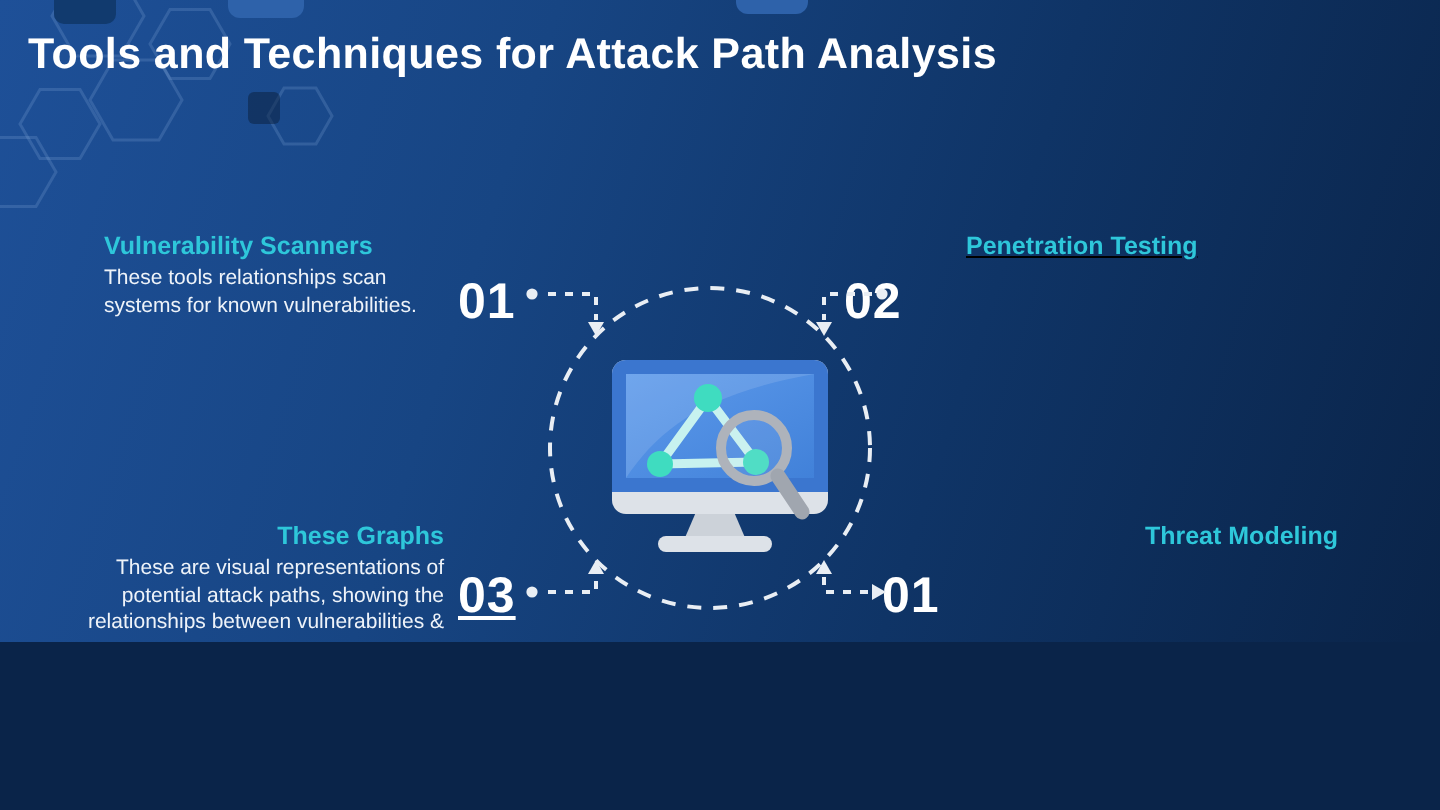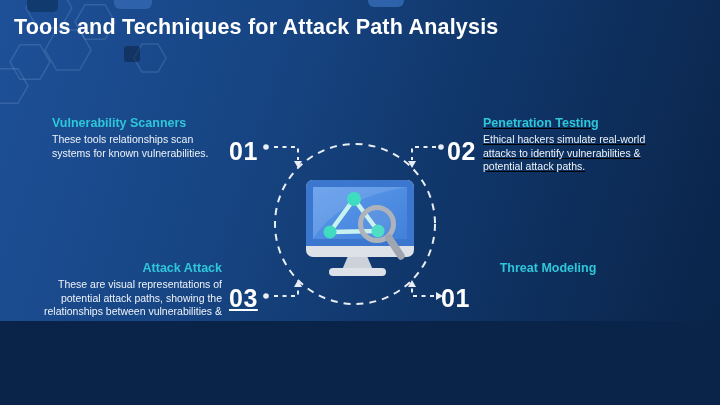--- a/index.html
+++ b/index.html
@@ -13,24 +13,24 @@
     position:absolute;left:14px;top:15px;font-size:21.5px;font-weight:bold;
     color:#ffffff;letter-spacing:.2px;
   }
   .item{position:absolute;}
   .item .h{font-size:12.5px;font-weight:bold;color:#2ec7da;margin:0 0 3px 0;}
   .item .d{font-size:10.5px;line-height:1.3;color:#eef3f9;margin:0;}
   .num{position:absolute;font-size:25px;font-weight:bold;color:#ffffff;letter-spacing:.5px;line-height:1;}
   #item1{left:52px;top:116px;width:170px;}
   #num1{left:229px;top:139px;text-align:center;}
   #item2{left:483px;top:116px;width:182px;text-align:left;text-decoration:underline;}
-  #num2{left:447px;top:139px;text-align:center;}
+  #num2{left:422px;top:139px;text-align:center;}
   #item3{left:42px;top:261px;width:180px;text-align:right;}
   #num3{left:229px;top:286px;text-decoration:underline;}
-  #item4{left:455px;top:261px;width:186px;text-align:center;}
+  #item4{left:483px;top:261px;width:186px;text-align:right;}
   #num4{left:441px;top:286px;}
 </style>
 </head>
 <body>
 
 <div class="slide">
 
   <svg class="decor" viewBox="0 0 720 405" aria-hidden="true">
     <g stroke="rgba(150,185,230,0.20)" stroke-width="1.5" fill="none">
       <polygon points="10,62 20,44.7 40,44.7 50,62 40,79.3 20,79.3"></polygon>
@@ -52,26 +52,25 @@
   <div class="title">Tools and Techniques for Attack Path Analysis</div>
 
   <div class="item" id="item1">
     <p class="h">Vulnerability Scanners</p>
     <p class="d">These tools relationships scan systems for known vulnerabilities.</p>
   </div>
   <div class="num" id="num1">01</div>
 
   <div class="item" id="item2">
     <p class="h">Penetration Testing</p>
-    <p class="d">Ethical hackers simulate real-world attacks to identify vulnerabilities &amp; potential attack paths.</p>
   </div>
   <div class="num" id="num2">02</div>
 
   <div class="item" id="item3">
-    <p class="h">Attack Attack</p>
+    <p class="h">These Graphs</p>
     <p class="d">These are visual representations of potential attack paths, showing the relationships between vulnerabilities &amp; assets.</p>
   </div>
   <div class="num" id="num3">03</div>
 
   <div class="item" id="item4">
     <p class="h">Threat Modeling</p>
   </div>
   <div class="num" id="num4">01</div>
 
   <svg class="diagram" viewBox="0 0 720 405" aria-hidden="true">

